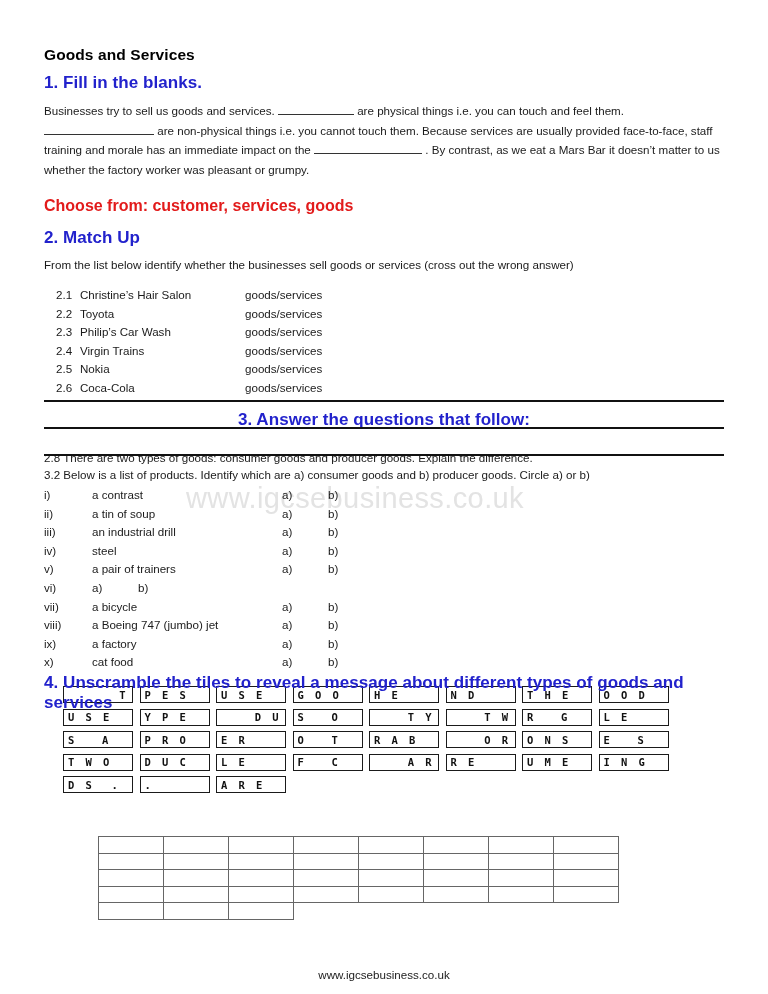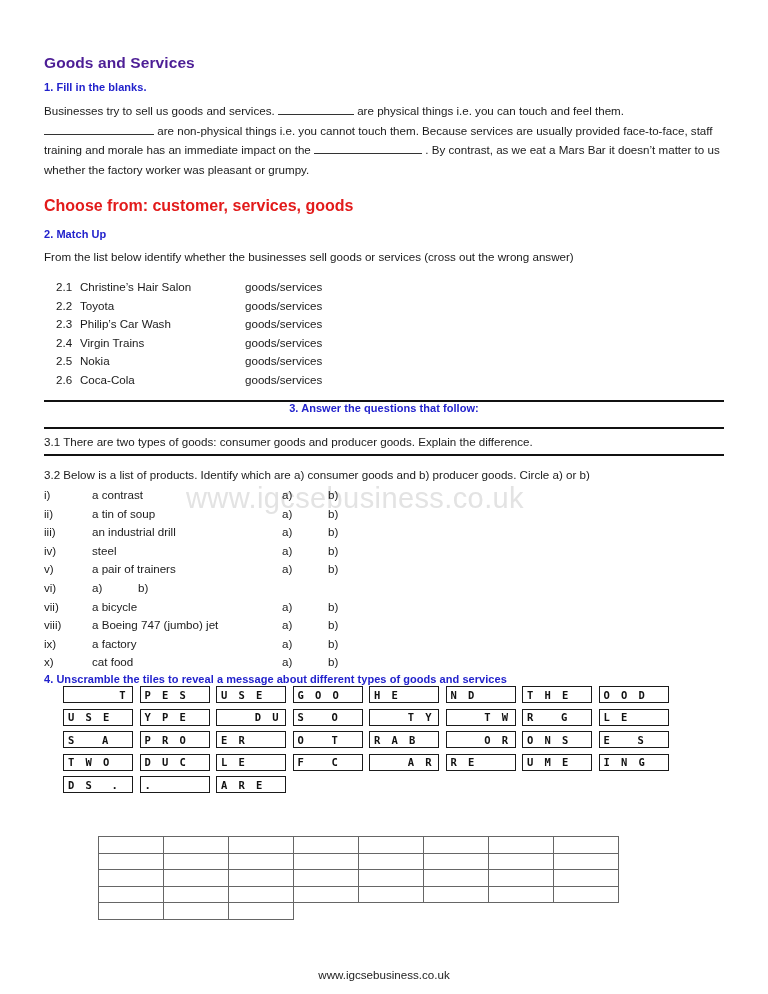--- a/index.html
+++ b/index.html
@@ -25,26 +25,26 @@
     position: absolute;
     left: 44px;
     top: 46px;
     width: 680px;
   }
 
   
   .doc-title {
     font-size: 15.5px;
     font-weight: bold;
-    color: #4c1d95;
+    color: #000000;
     letter-spacing: 0.1px;
-    margin: 8px 0 9px 0;
+    margin: 0 0 9px 0;
   }
   .section-head {
-    font-size: 11px;
+    font-size: 17px;
     font-weight: bold;
     color: #2222cc;
     margin: 0 0 8px 0;
     letter-spacing: 0.05px;
   }
   .section-head.tight { margin-bottom: 19px; text-align: center; }
 
   
   .para {
     font-size: 11.6px;
@@ -248,21 +248,21 @@
         <span class="match-opt">goods/services</span>
       </div>
       <div class="match-row">
         <span class="match-num">2.6</span>
         <span class="match-name">Coca-Cola</span>
         <span class="match-opt">goods/services</span>
       </div>
     </div>
 
     <div class="section-head tight" style="margin-top:11px;">3. Answer the questions that follow:</div>
-    <p class="q31">3.1 There are two types of goods: consumer goods and producer goods.  Explain the difference.</p>
+    <p class="q31">2.8 There are two types of goods: consumer goods and producer goods.  Explain the difference.</p>
 
   </div>
 
   <div class="rule" style="top:400px;"></div>
   <div class="rule" style="top:427px;"></div>
   <div class="rule" style="top:454px;"></div>
 
   <div class="watermark">www.igcsebusiness.co.uk</div>
 
   <div style="position:absolute;left:44px;top:466px;width:690px;z-index:2;">

